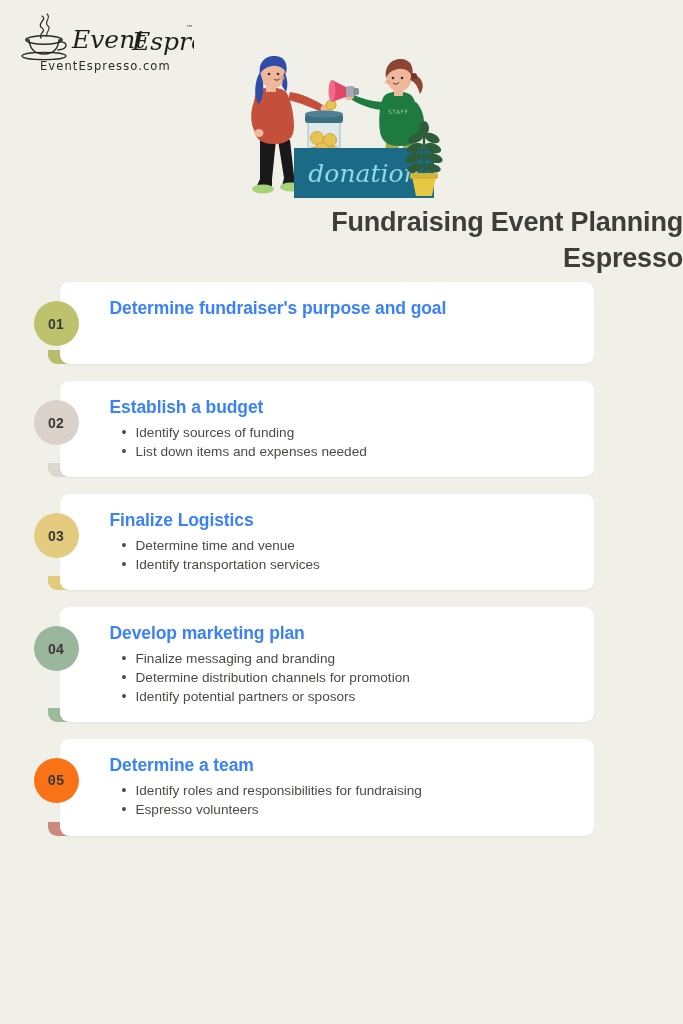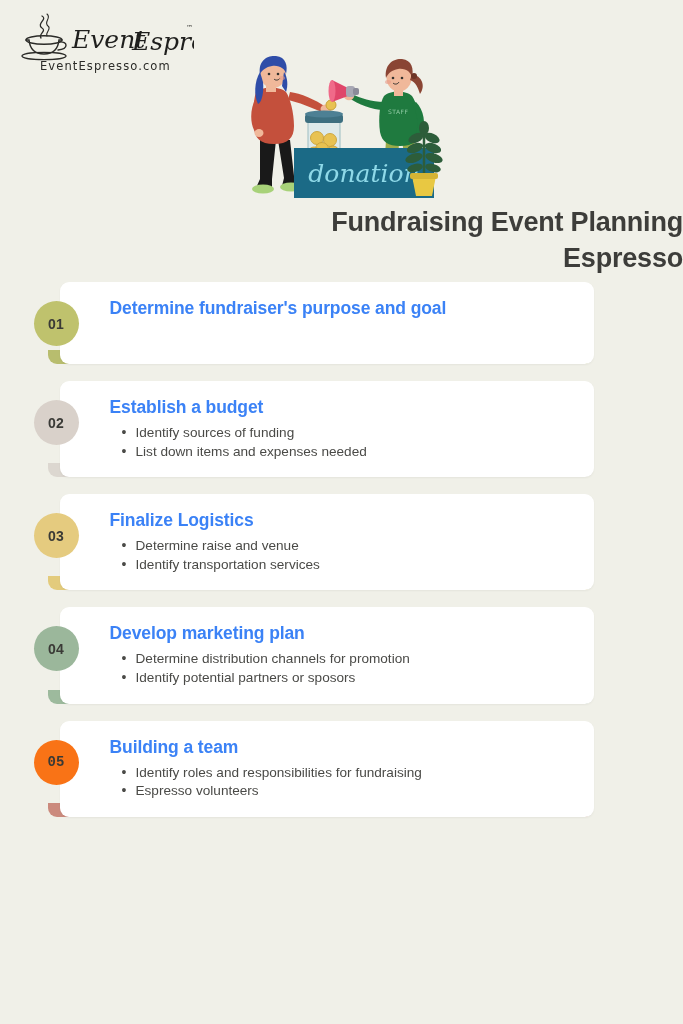--- a/index.html
+++ b/index.html
@@ -290,40 +290,41 @@
           <li>List down items and expenses needed</li>
         </ul>
       </div>
     </div>
     <div class="step-row">
       <div class="step-accent" style="background: rgb(227, 203, 124);"></div>
       <div class="step-card">
         <div class="step-badge" style="background: rgb(229, 203, 127);">03</div>
         <div class="step-title">Finalize Logistics</div>
         <ul class="step-bullets">
-          <li>Determine raise and venue</li>
+          <li>Determine time and venue</li>
           <li>Identify transportation services</li>
         </ul>
       </div>
     </div>
     <div class="step-row">
       <div class="step-accent" style="background: rgb(157, 186, 157);"></div>
       <div class="step-card">
         <div class="step-badge" style="background: rgb(155, 183, 155);">04</div>
         <div class="step-title">Develop marketing plan</div>
         <ul class="step-bullets">
+          <li>Finalize messaging and branding</li>
           <li>Determine distribution channels for promotion</li>
           <li>Identify potential partners or sposors</li>
         </ul>
       </div>
     </div>
     <div class="step-row">
       <div class="step-accent" style="background: rgb(203, 138, 125);"></div>
       <div class="step-card">
         <div class="step-badge" style="background: #f97316; font-family: Liberation Mono, monospace;">05</div>
-        <div class="step-title">Building a team</div>
+        <div class="step-title">Determine a team</div>
         <ul class="step-bullets">
           <li>Identify roles and responsibilities for fundraising</li>
           <li>Espresso volunteers</li>
         </ul>
       </div>
     </div>
   </div>
 
 </body></html>

